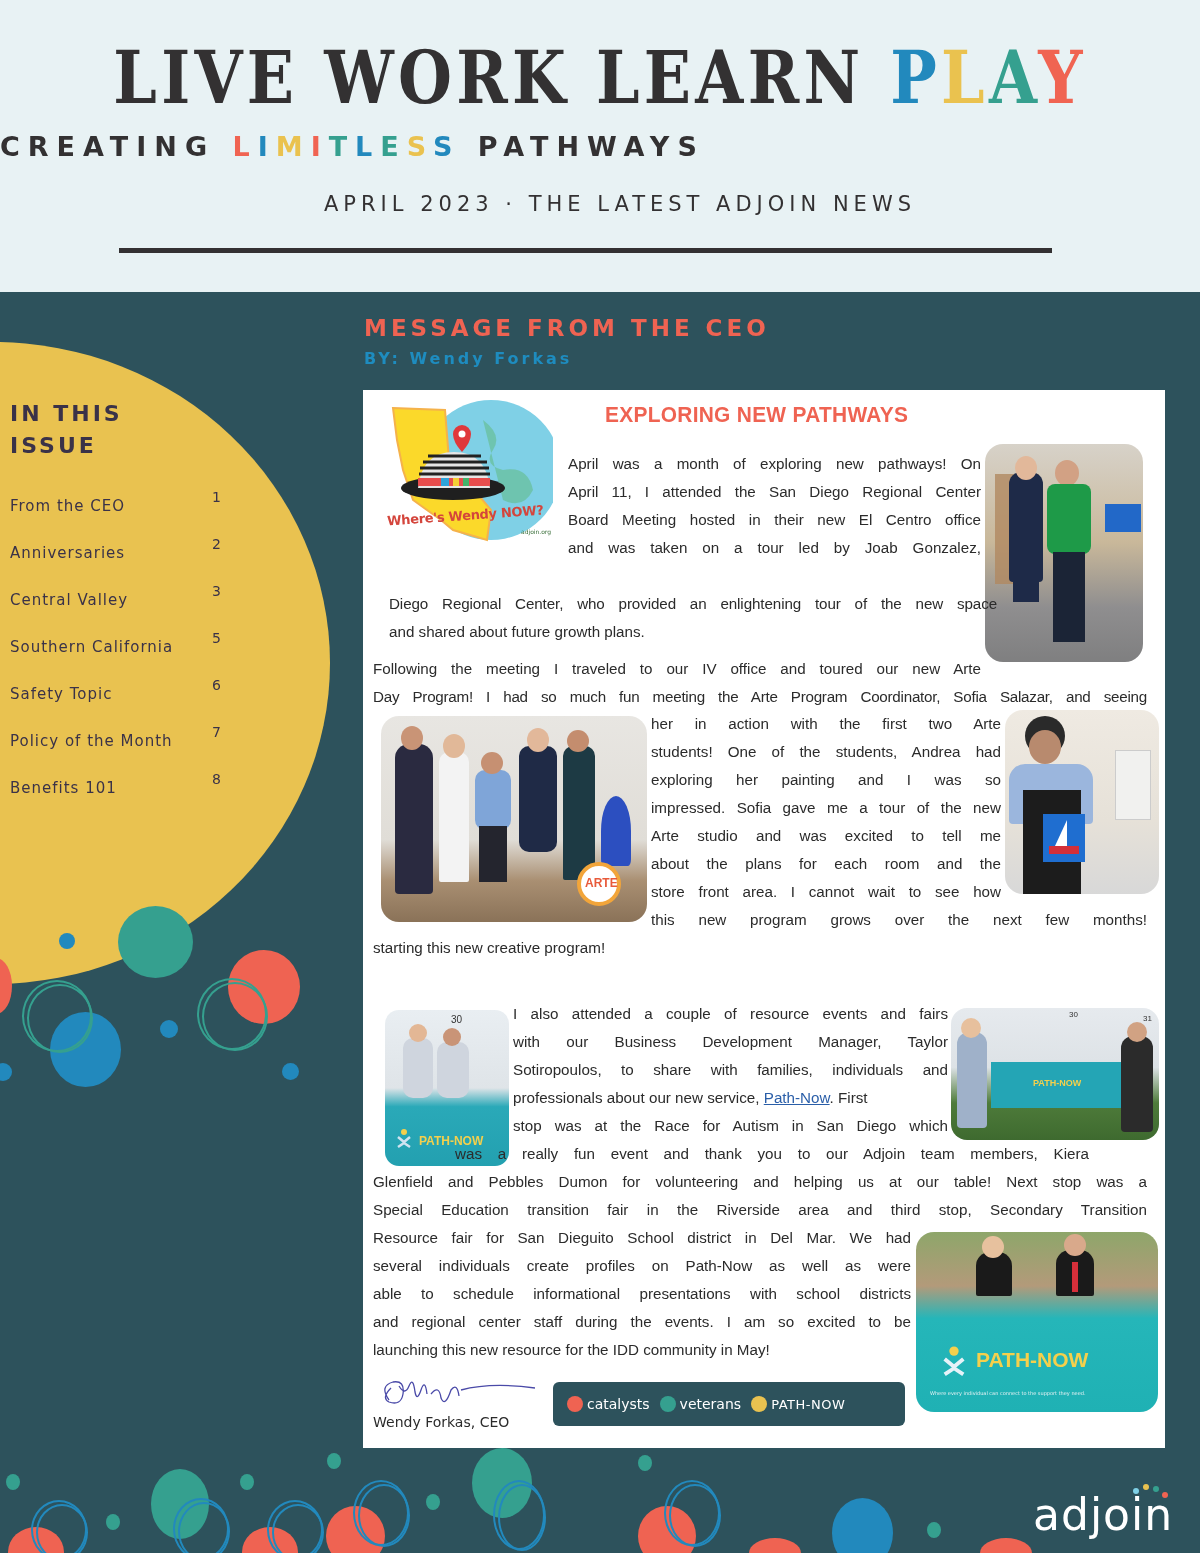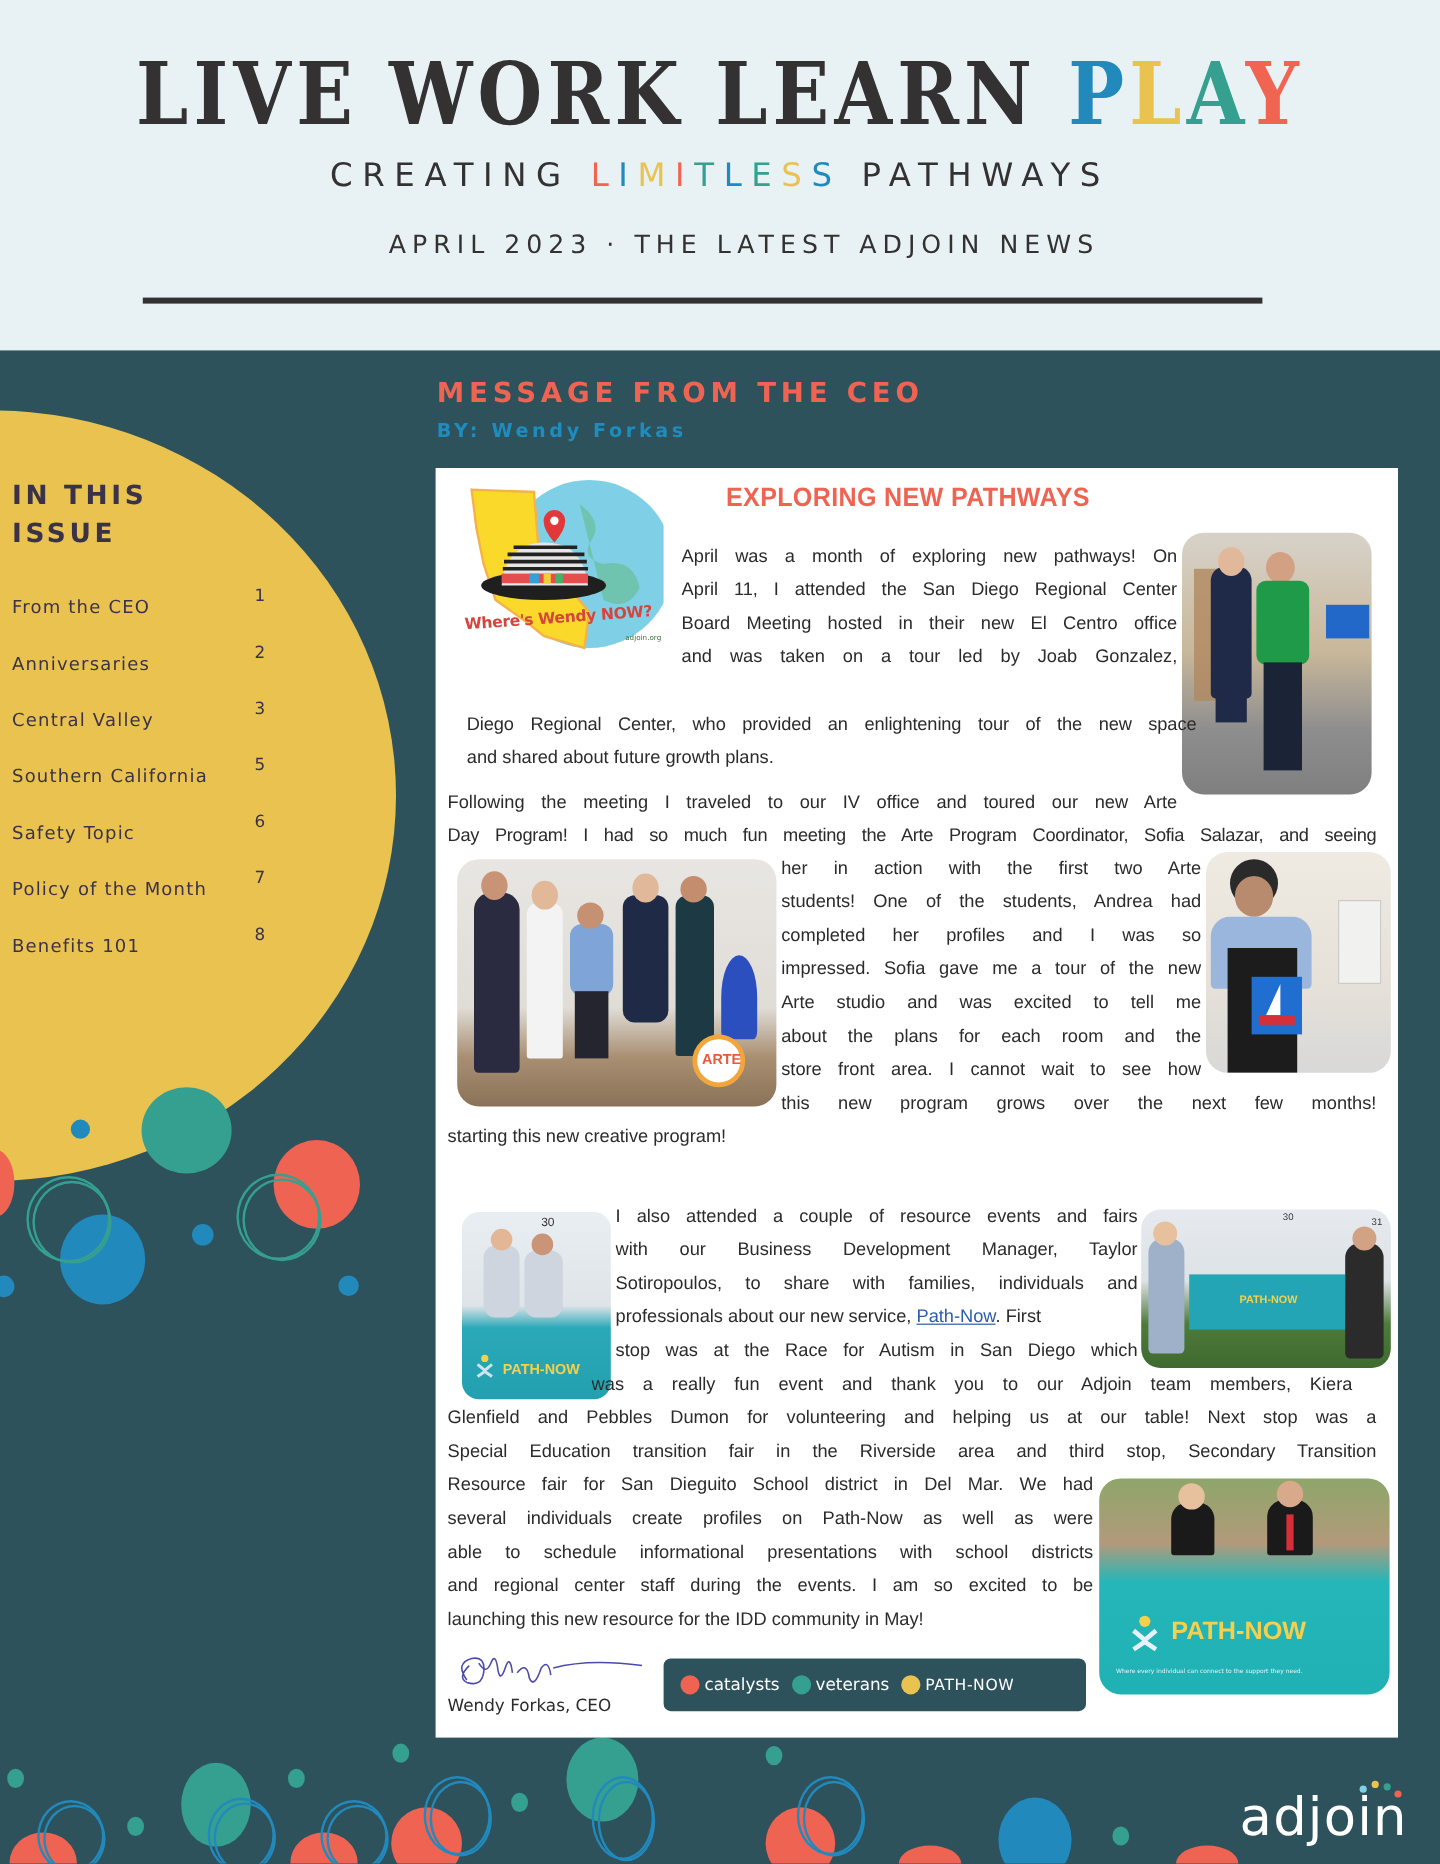--- a/index.html
+++ b/index.html
@@ -4,22 +4,22 @@
 <style>
   * { margin: 0; padding: 0; box-sizing: border-box; }
   html, body { width: 1200px; height: 1553px; overflow: hidden; }
   body { position: relative; background: #2d525c; font-family: "DejaVu Sans", sans-serif; }
 
   
   .header { position: absolute; left: 0; top: 0; width: 1200px; height: 292px; background: #e8f2f4; }
   .title { position: absolute; left: 0; width: 1200px; top: 38px; text-align: center;
            font-family: "DejaVu Serif", serif; font-weight: 700; font-size: 72px; letter-spacing: 5px;
            color: #333132; transform: scaleX(0.86); transform-origin: center; white-space: nowrap; line-height: 80px; }
-  .subtitle { position: absolute; left: 0; width: 1200px; top: 131px; text-align: center;
-              font-family: "DejaVu Sans", sans-serif; font-weight: 400; font-size: 27px; letter-spacing: 8px; color: #333132; white-space: nowrap; }
+  .subtitle { position: absolute; left: 0; width: 1200px; top: 131px; 
+              font-family: "DejaVu Sans", sans-serif; font-weight: 700; font-size: 27px; letter-spacing: 8px; color: #333132; white-space: nowrap; }
   .dateline { position: absolute; left: 0; width: 1200px; top: 192px; text-align: center;
               font-family: "DejaVu Sans", sans-serif; font-size: 21px; letter-spacing: 5px; color: #333132; white-space: nowrap; margin-left: 20px; }
   .header-rule { position: absolute; left: 119px; top: 248px; width: 933px; height: 5px; background: #333132; }
 
   
   .deco { position: absolute; border-radius: 50%; }
   .ring { position: absolute; border-radius: 50%; border: 2px solid; }
   .ring::after { content: ""; position: absolute; left: 3px; top: 2px; right: -3px; bottom: -3px; border-radius: 50%; border: 2px solid; border-color: inherit; }
 
   .yellow-circle { position: absolute; left: -345px; top: 342px; width: 675px; height: 642px; border-radius: 50%; background: #e9c250; }
@@ -211,21 +211,21 @@
     <div style="position:absolute;left:182px;top:30px;width:32px;height:134px;background:#1d3a44;border-radius:10px 10px 2px 2px"></div>
     <div style="position:absolute;left:186px;top:14px;width:22px;height:22px;background:#c48d6e;border-radius:50%"></div>
     <div style="position:absolute;left:220px;top:80px;width:30px;height:70px;background:#2c4fc0;border-radius:50% 50% 10% 10%"></div>
     <div style="position:absolute;left:196px;top:146px;width:44px;height:44px;background:#ffffff;border-radius:50%;border:4px solid #f2a53a"></div>
     <div class="photo-label" style="left:204px;top:160px;font-size:12px;color:#e85a3a">ARTE</div>
   </div>
 
   <div class="para" style="left:288px;top:320px;width:350px;">
     <span class="ln j">her in action with the first two Arte</span>
     <span class="ln j">students!  One of the students, Andrea had</span>
-    <span class="ln j">completed her profiles and I was so</span>
+    <span class="ln j">exploring her painting and I was so</span>
     <span class="ln j">impressed.  Sofia gave me a tour of the new</span>
     <span class="ln j">Arte studio and was excited to tell me</span>
     <span class="ln j">about the plans for each room and the</span>
     <span class="ln j">store front area.  I cannot wait to see how</span>
   </div>
 
   <div class="photo" style="left:642px;top:320px;width:154px;height:184px;background:linear-gradient(180deg,#efeae2 0%,#e6e1d8 60%,#d8d8d8 100%);">
     <div style="position:absolute;left:20px;top:6px;width:40px;height:40px;background:#2a2a2a;border-radius:50%"></div>
     <div style="position:absolute;left:24px;top:20px;width:32px;height:34px;background:#b88a6e;border-radius:50%"></div>
     <div style="position:absolute;left:4px;top:54px;width:84px;height:60px;background:#9bb6dd;border-radius:16px 16px 4px 4px"></div>
@@ -272,21 +272,21 @@
     <div class="photo-label" style="left:82px;top:70px;font-size:9px;">PATH-NOW</div>
     <div style="position:absolute;left:6px;top:24px;width:30px;height:96px;background:#9fb1c9;border-radius:12px 12px 4px 4px"></div>
     <div style="position:absolute;left:10px;top:10px;width:20px;height:20px;background:#e7c09d;border-radius:50%"></div>
     <div style="position:absolute;left:170px;top:28px;width:32px;height:96px;background:#2b2b2b;border-radius:12px 12px 4px 4px"></div>
     <div style="position:absolute;left:176px;top:14px;width:20px;height:20px;background:#d1a283;border-radius:50%"></div>
     <div class="photo-label" style="left:118px;top:2px;font-size:8px;color:#333;font-weight:400">30</div>
     <div class="photo-label" style="left:192px;top:6px;font-size:8px;color:#333;font-weight:400">31</div>
   </div>
 
   <div class="para" style="left:10px;top:750px;width:774px;">
-    <span class="ln j" style="margin-left:120px;width:634px">was a really fun event and thank you to our Adjoin team members, Kiera</span>
+    <span class="ln j" style="margin-left:82px;width:634px">was a really fun event and thank you to our Adjoin team members, Kiera</span>
     <span class="ln j">Glenfield and Pebbles Dumon for volunteering and helping us at our table!  Next stop was a</span>
     <span class="ln j">Special Education transition fair in the Riverside area and third stop, Secondary Transition</span>
   </div>
 
   <div class="para" style="left:10px;top:834px;width:538px;">
     <span class="ln j">Resource fair for San Dieguito School district in Del Mar.  We had</span>
     <span class="ln j">several individuals create profiles on Path-Now as well as were</span>
     <span class="ln j">able to schedule informational presentations with school districts</span>
     <span class="ln j">and regional center staff during the events.  I am so excited to be</span>
     <span class="ln">launching this new resource for the IDD community in May!</span>

